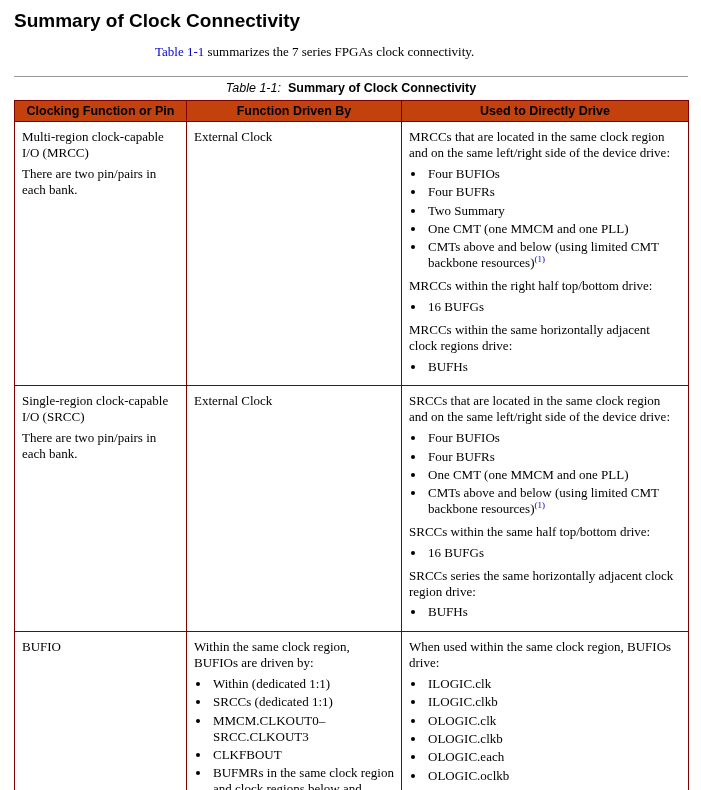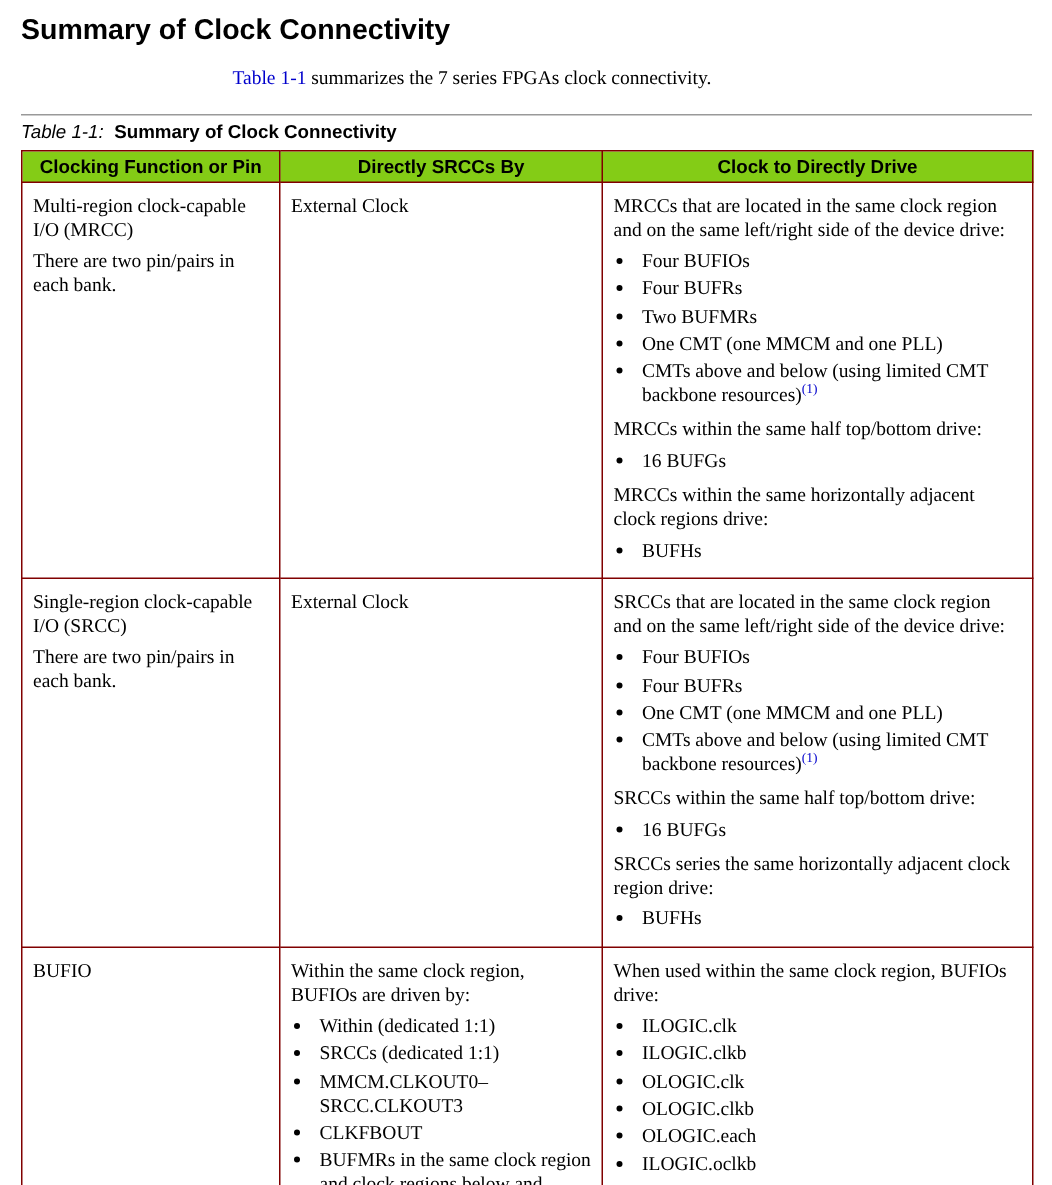--- a/index.html
+++ b/index.html
@@ -24,39 +24,40 @@
     margin:10px 0 16px 141px;
     font-size:13px;
     line-height:1.25;
   }
   a.doc-link{color:var(--link-color);text-decoration:none;cursor:pointer;}
   .caption-rule{border-top:1px solid #999;margin:0 0 4px 0;}
   p.caption{
     font-family:"Liberation Sans", sans-serif;
     font-size:12.5px;
     margin:0 0 5px 0;
+    text-align:center;
   }
   .cap-label{font-style:italic;}
   .cap-title{font-weight:bold;margin-left:7px;}
   table.doc-table{
     border-collapse:collapse;
     table-layout:fixed;
     width:674px;
   }
   table.doc-table col.c1{width:172px;}
   table.doc-table col.c2{width:215px;}
   table.doc-table col.c3{width:287px;}
   table.doc-table th{
     border:1px solid var(--border-color);
     font-family:"Liberation Sans", sans-serif;
     font-size:12.5px;
     font-weight:bold;
     text-align:center;
     padding:3px 4px;
-    background:#84cc16;
+    background:#c2410c;
   }
   table.doc-table td{
     border:1px solid var(--border-color);
     font-size:13px;
     line-height:1.22;
     padding:2px 7px 4px 7px;
     vertical-align:top;
   }
   td.v-mid{vertical-align:middle;}
   td p{margin:5px 0;}
@@ -91,44 +92,44 @@
 
   <table class="doc-table">
     <colgroup>
         <col class="c1">
         <col class="c2">
         <col class="c3">
       </colgroup>
     <thead>
       <tr>
         <th>Clocking Function or Pin</th>
-        <th>Directly SRCCs By</th>
-        <th>Clock to Directly Drive</th>
+        <th>Function Driven By</th>
+        <th>Used to Directly Drive</th>
       </tr>
     </thead>
     <tbody>
 
       <tr class="row-1">
         <td class="v-mid">
           <p>Multi-region clock-capable I/O (MRCC)</p>
           <p>There are two pin/pairs in each bank.</p>
         </td>
         <td class="v-mid">
           <p>External Clock</p>
         </td>
         <td>
           <p>MRCCs that are located in the same clock region and on the same left/right side of the device drive:</p>
           <ul>
             <li>Four BUFIOs</li>
             <li>Four BUFRs</li>
-            <li>Two BUFMRs</li>
+            <li>Two Summary</li>
             <li>One CMT (one MMCM and one PLL)</li>
             <li><span>CMTs above and below (using limited CMT backbone resources)</span><sup class="fn-ref">(1)</sup></li>
           </ul>
-          <p>MRCCs within the same half top/bottom drive:</p>
+          <p>MRCCs within the right half top/bottom drive:</p>
           <ul>
             <li>16 BUFGs</li>
           </ul>
           <p>MRCCs within the same horizontally adjacent clock regions drive:</p>
           <ul>
             <li>BUFHs</li>
           </ul>
         </td>
       </tr>
 
@@ -174,20 +175,20 @@
           </ul>
         </td>
         <td>
           <p>When used within the same clock region, BUFIOs drive:</p>
           <ul>
             <li>ILOGIC.clk</li>
             <li>ILOGIC.clkb</li>
             <li>OLOGIC.clk</li>
             <li>OLOGIC.clkb</li>
             <li>OLOGIC.each</li>
-            <li>ILOGIC.oclkb</li>
+            <li>OLOGIC.oclkb</li>
           </ul>
         </td>
       </tr>
 
     </tbody>
   </table>
 </div>
 
 </body></html>

